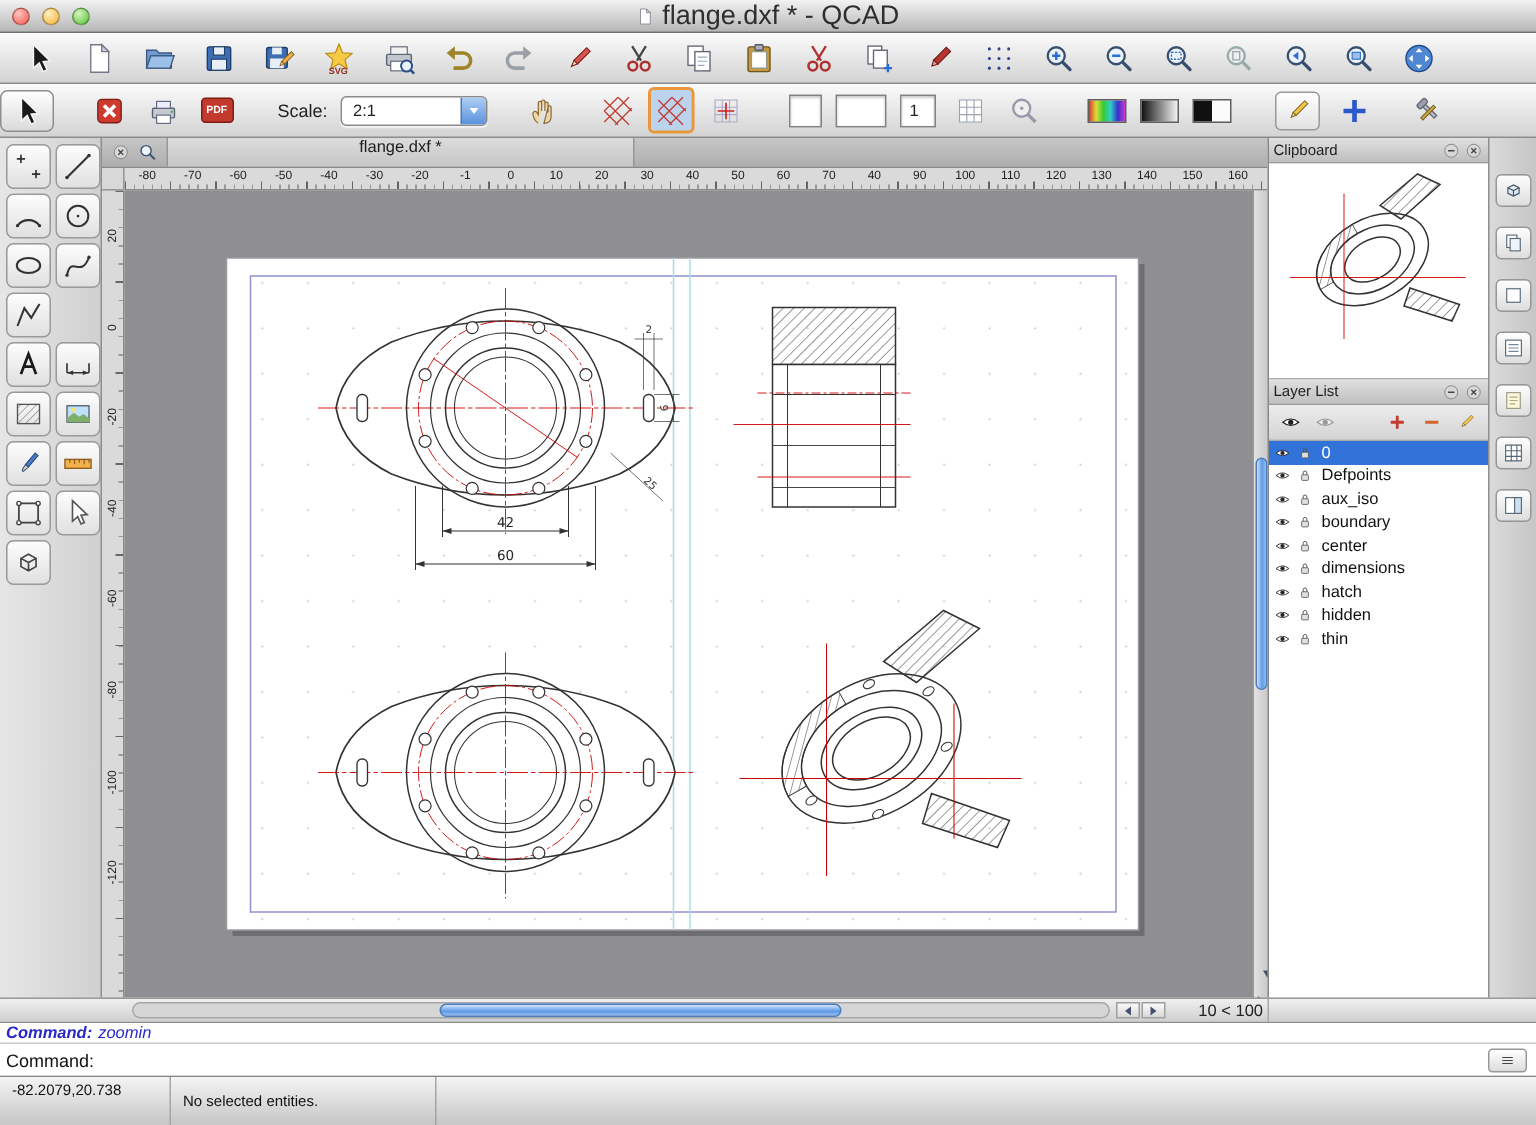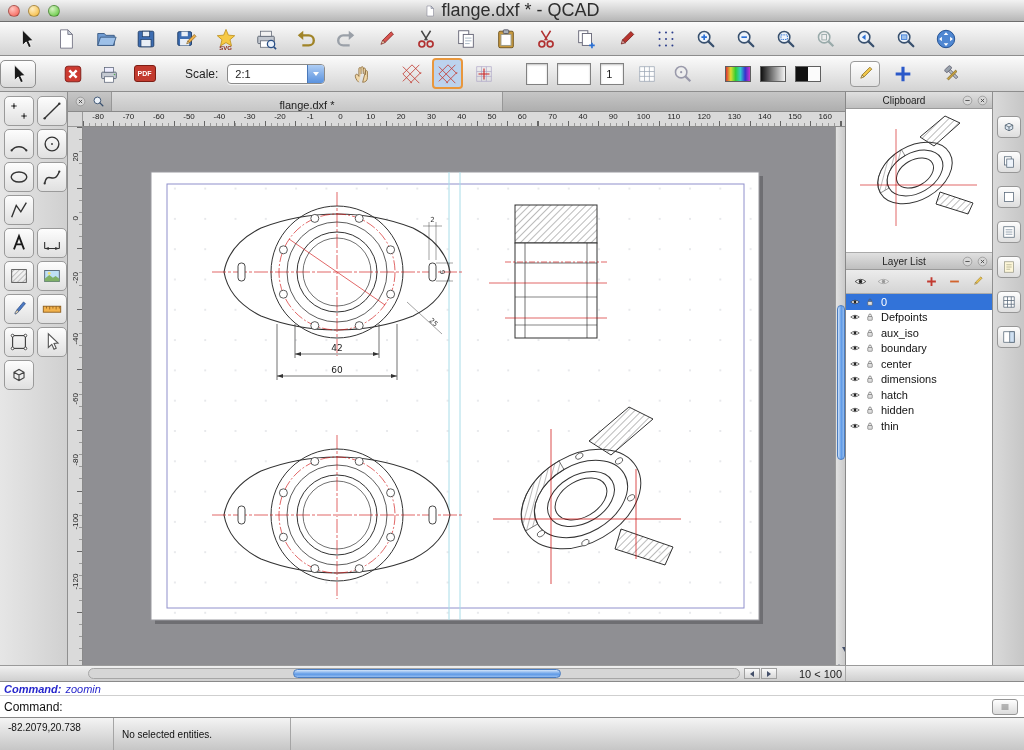--- a/index.html
+++ b/index.html
@@ -48,21 +48,21 @@
 .mainrow{flex:0 0 573px;height:573px;display:flex;min-height:0}
 .palette{width:68px;flex:0 0 68px;background:linear-gradient(to right,#e6e6e6,#d0d0d0);border-right:1px solid #8f8f8f;display:grid;grid-template-columns:30px 30px;gap:3px;padding:4px;align-content:start}
 .pbtn{width:30px;height:30px;background:linear-gradient(#fdfdfd,#e0e0e0);border:1px solid #9a9a9a;border-radius:5px;display:flex;align-items:center;justify-content:center}
 .pbtn .ic{width:22px;height:22px}
 .pspacer{width:30px;height:30px}
 
 .centercol{flex:1;display:flex;flex-direction:column;min-width:0}
 .tabbar{height:20px;flex:0 0 20px;background:linear-gradient(#c6c6c6,#aeaeae);border-bottom:1px solid #8a8a8a;display:flex;align-items:stretch}
 .tabicons{display:flex;align-items:center;gap:5px;padding:0 6px}
 .tabicons svg{width:13px;height:13px}
-.tab{width:392px;background:linear-gradient(#dcdcdc,#c6c6c6);border-left:1px solid #979797;border-right:1px solid #979797;display:flex;align-items:flex-end;justify-content:center;font-size:11px;color:#1d1d1d}
+.tab{width:312px;background:linear-gradient(#dcdcdc,#c6c6c6);border-left:1px solid #979797;border-right:1px solid #979797;display:flex;align-items:flex-start;justify-content:center;font-size:11px;color:#1d1d1d}
 
 .canvaswrap{position:relative;flex:1;background:#8f8f93;overflow:hidden}
 .corner{position:absolute;left:0;top:0;width:15px;height:15px;background:#d8d8d8;border-right:1px solid #999;border-bottom:1px solid #999;z-index:4}
 .hruler{position:absolute;left:15px;right:0;top:0;height:15px;background-color:#dadada;border-bottom:1px solid #8a8a8a;display:flex;z-index:3;
  background-image:repeating-linear-gradient(to right,#666 0 1px,transparent 1px 30.3px),repeating-linear-gradient(to right,#9a9a9a 0 1px,transparent 1px 6.06px);
  background-size:100% 5px,100% 3px;background-position:left bottom,left bottom;background-repeat:no-repeat,no-repeat}
 .hruler span{flex:0 0 30.3px;width:30.3px;text-align:center;font-size:8px;line-height:10px;color:#222}
 .vruler{position:absolute;left:0;top:15px;bottom:0;width:15px;background-color:#dadada;border-right:1px solid #8a8a8a;display:flex;flex-direction:column;z-index:3;
  background-image:repeating-linear-gradient(to bottom,#666 0 1px,transparent 1px 60.6px),repeating-linear-gradient(to bottom,#9a9a9a 0 1px,transparent 1px 12.12px);
  background-size:5px 100%,3px 100%;background-position:right top,right top;background-repeat:no-repeat,no-repeat}
@@ -72,21 +72,21 @@
 
 .vscroll{position:absolute;top:15px;right:0;bottom:0;width:10px;background:linear-gradient(to right,#e2e2e2,#cacaca);border-left:1px solid #9a9a9a;z-index:5}
 .vthumb{position:absolute;top:178px;height:155px;left:1px;width:8px;border-radius:4px;background:linear-gradient(to right,#cfe2fa,#5f9ae6 55%,#94bdf0);border:1px solid #4a7cc0}
 .varr{width:0;height:0;border-left:3.5px solid transparent;border-right:3.5px solid transparent;margin:2px auto}
 .varr.up{border-bottom:5px solid #44506a}
 .varr.down{border-top:5px solid #44506a}
 .varrows{position:absolute;bottom:1px;left:0;width:10px}
 
 .panelcol{width:147px;flex:0 0 147px;background:#e2e2e2;border-left:1px solid #888;display:flex;flex-direction:column}
 .phead{height:17px;flex:0 0 17px;background:linear-gradient(#e0e0e0,#bfbfbf);border-bottom:1px solid #9a9a9a;display:flex;align-items:center;padding:0 3px}
-.ptitle{flex:1;text-align:center;font-size:10px;color:#1e1e1e}
+.ptitle{flex:1;text-align:left;font-size:10px;color:#1e1e1e}
 .pbtnround{width:13px;height:13px;margin-left:2px;flex:0 0 13px}
 .clipbody{height:144px;flex:0 0 144px;background:#fff;border-bottom:1px solid #aaa;display:flex;justify-content:center;overflow:hidden}
 .ltoolbar{height:24px;flex:0 0 24px;background:linear-gradient(#ececec,#d4d4d4);border-bottom:1px solid #ababab;display:flex;align-items:center;padding:0 4px;gap:2px}
 .ltb{width:21px;height:19px;display:flex;align-items:center;justify-content:center}
 .ltb svg{width:15px;height:15px}
 .lsp{flex:1}
 .lrows{flex:1;background:#fff;overflow:hidden}
 .lrow{height:15.5px;display:flex;align-items:center;padding-left:3px;gap:3px;font-size:11px;color:#111}
 .lrow.selected{background:#3273d9;color:#fff}
 .lic{width:12px;height:12px;flex:0 0 12px}

